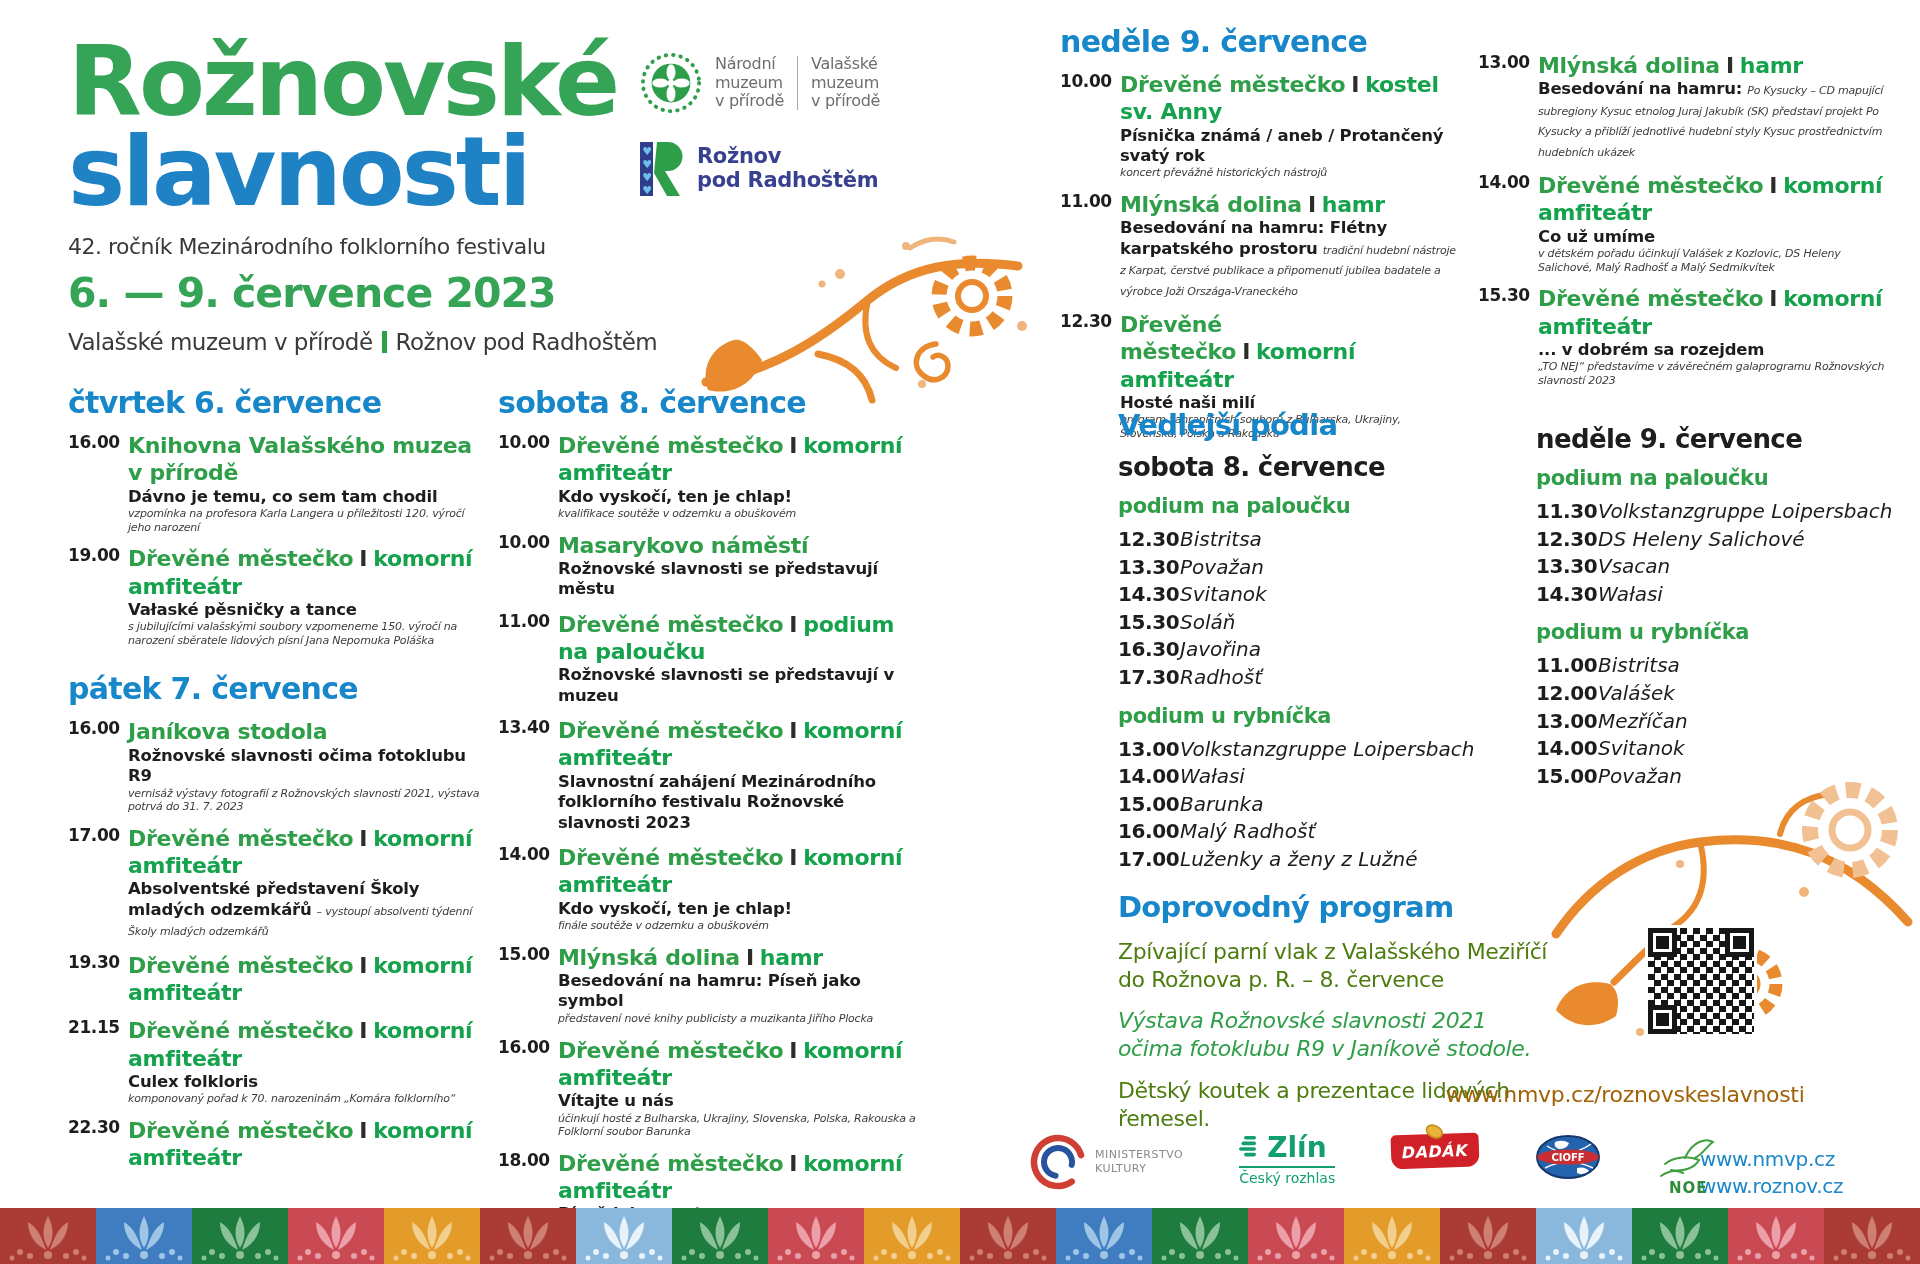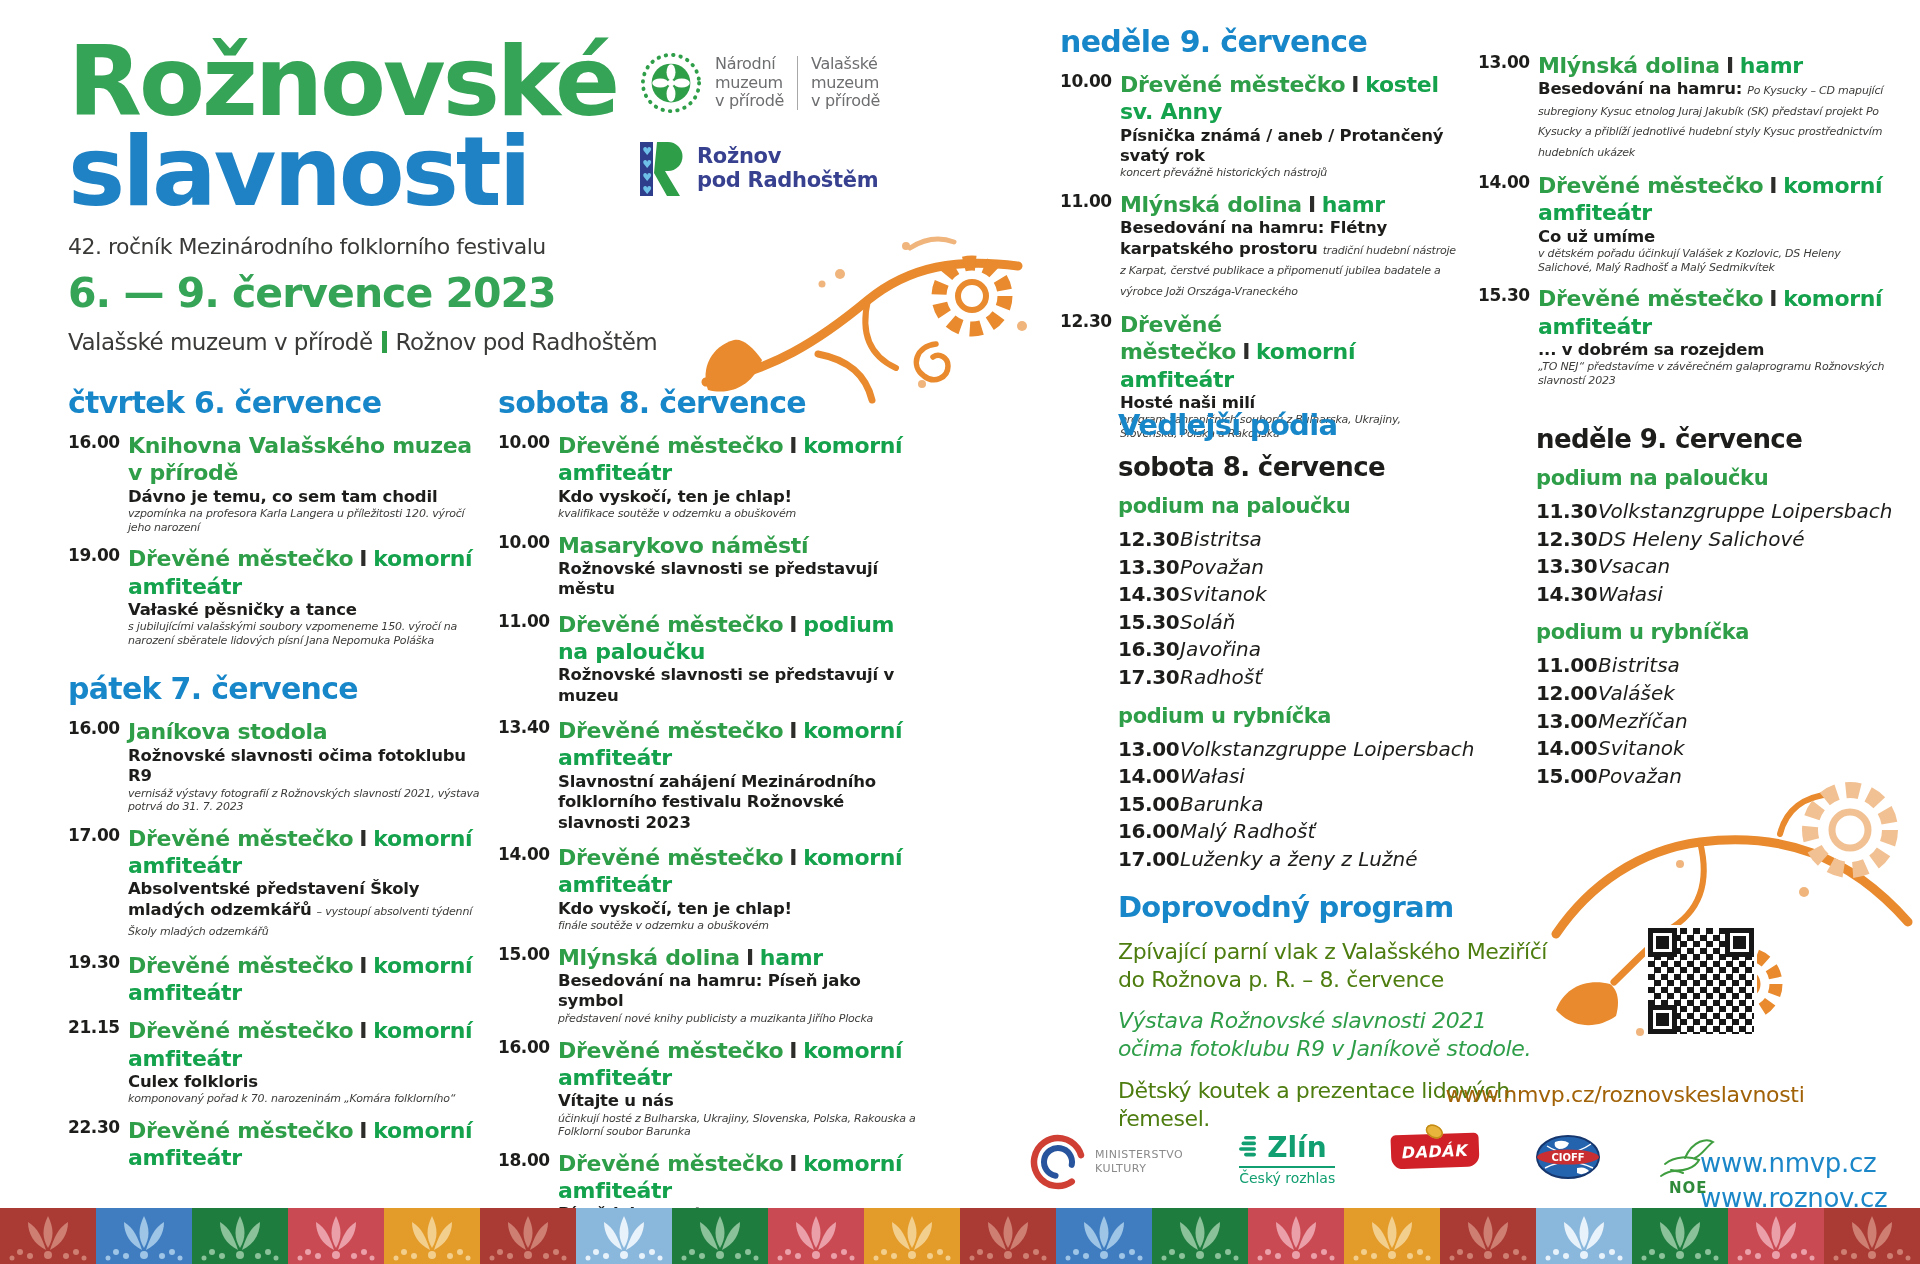--- a/index.html
+++ b/index.html
@@ -68,21 +68,21 @@
 
   
   #qr{position:absolute;left:1645px;top:925px;width:112px;height:112px;background:#fff;padding:3px;box-sizing:border-box;z-index:3}
   #qr .modules{position:relative;width:106px;height:106px;
      background:conic-gradient(#161616 25%,#fff 0 50%,#161616 0 75%,#fff 0) 0 0 / 13px 13px;}
   .finder{position:absolute;width:29px;height:29px;background:#fff;border:5px solid #161616;box-sizing:border-box}
   .finder::after{content:"";position:absolute;inset:3px;background:#161616}
   .finder.tl{left:0;top:0}.finder.tr{right:0;top:0}.finder.bl{left:0;bottom:0}
   #qr-caption{position:absolute;left:1440px;top:1082px;width:370px;text-align:center;
      font-size:22px;color:#a16207;letter-spacing:-0.3px;z-index:3}
-  #urls{position:absolute;left:1700px;top:1146px;font-size:26px;color:#1b87c8;line-height:1.35;letter-spacing:-0.3px;z-index:3}
+  #urls{position:absolute;left:1700px;top:1146px;font-size:20px;color:#1b87c8;line-height:1.35;letter-spacing:-0.3px;z-index:3}
 
   
   #sponsors{position:absolute;left:1030px;top:1134px;height:84px;display:flex;align-items:flex-start;gap:56px;z-index:3}
   .sp{display:flex;align-items:center;gap:9px}
   .mk-text{font-size:11px;color:#8a8a8a;letter-spacing:0.5px;line-height:1.25}
   .zlin-block{display:flex;flex-direction:column;align-items:flex-start}
   .zl-top{display:flex;align-items:flex-end;gap:6px}
   .zl-title{font-size:28px;font-weight:bold;color:#119e71;line-height:1}
   .zl-sub{font-size:14px;color:#119e71;margin-top:4px;border-top:2px solid #119e71;padding-top:2px}
   .dadak{position:relative;width:88px;height:34px;background:#cf2127;border-radius:5px 5px 12px 12px;

